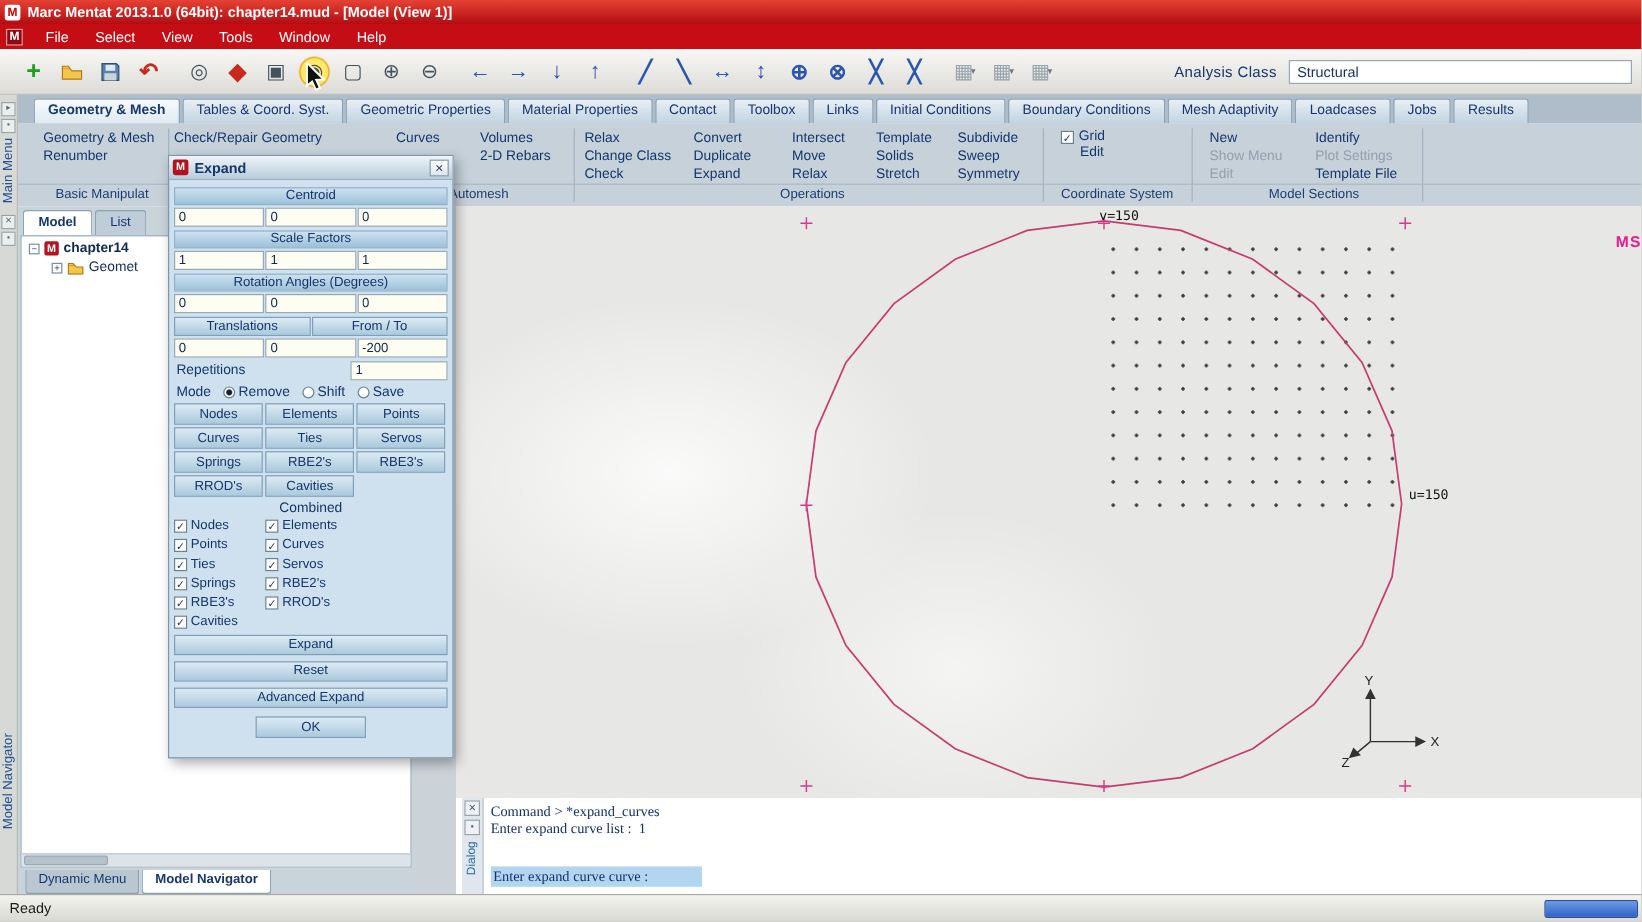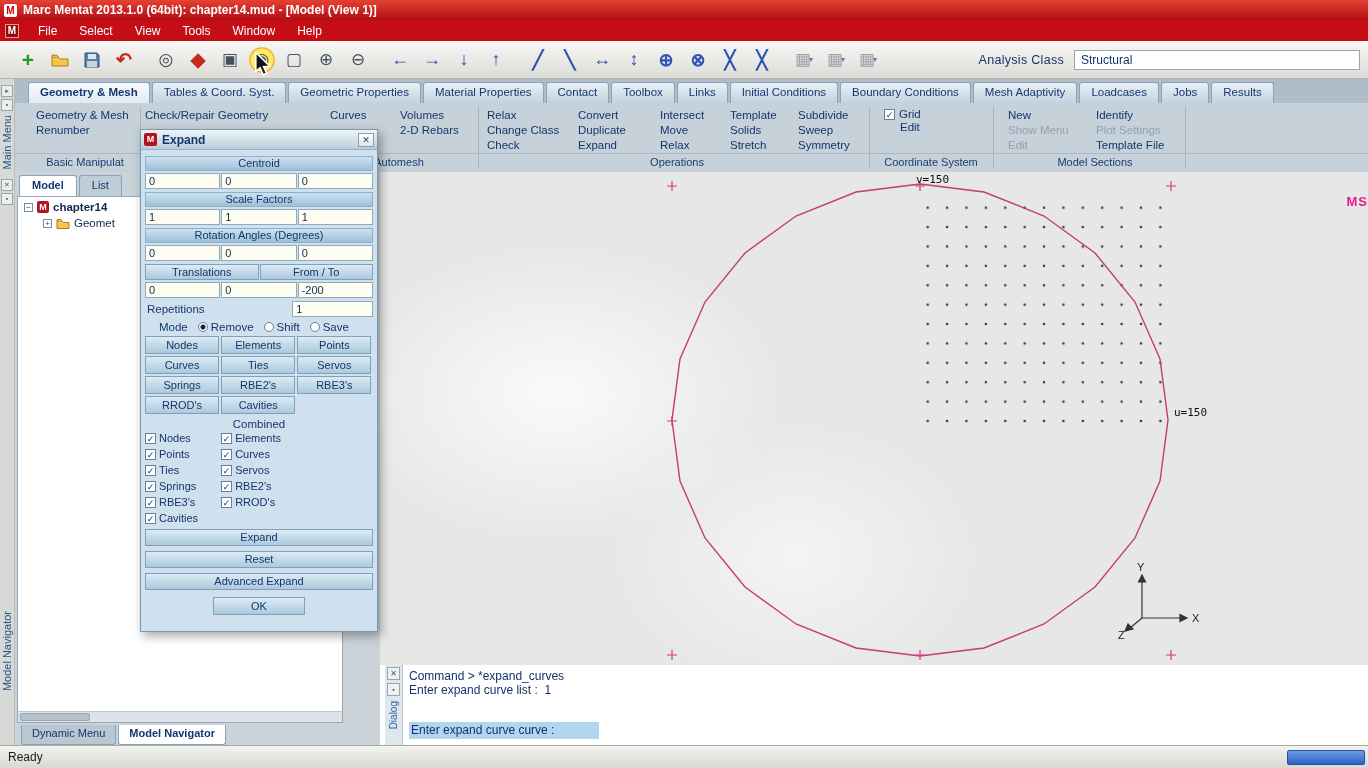--- a/index.html
+++ b/index.html
@@ -87,40 +87,40 @@
 .dbody{padding:3px 4px}
 .dhead{height:15px;background:linear-gradient(#cde2f0,#9dc0d8);border:1px solid #8fb0c8;color:#14366b;font-size:11px;text-align:center;line-height:13px;margin:3px 0 2px}
 .irow{display:flex;gap:1px;margin:2px 0}
 .inp{flex:1;min-width:0;height:16px;background:#fdfdf2;border:1px solid #92a9ba;font-size:11px;color:#10294f;padding:0 3px;font-family:"Liberation Sans",sans-serif}
 .brow{display:flex;gap:1px;margin:3px 0 1px}
 .dbtn{background:linear-gradient(#dcebf4,#abc9dc);border:1px solid #7fa0b8;color:#14366b;font-size:11px;text-align:center;cursor:pointer}
 .brow .dbtn{flex:1;height:16px;line-height:14px}
 .reprow{display:flex;align-items:center;margin:3px 0}
 .replab{flex:2;font-size:11.5px;color:#14366b;padding-left:2px}
 .reprow .inp{flex:1}
-.moderow{display:flex;align-items:center;gap:10px;margin:4px 12px 3px;font-size:11.5px;color:#14366b;padding-left:2px}
+.moderow{display:flex;align-items:center;gap:10px;margin:4px 0 3px;font-size:11.5px;color:#14366b;padding-left:2px}
 .ritem{display:flex;align-items:center;gap:3px;cursor:pointer}
 .radio{width:10px;height:10px;border-radius:50%;border:1px solid #68808f;background:#fff}
 .radio.on{background:radial-gradient(circle,#14213a 0 2px,#fff 3px)}
 .egrid{display:flex;flex-wrap:wrap;gap:2px;margin:2px 0}
 .ebtn{flex:0 0 calc(33.4% - 2px);height:18px;line-height:16px}
 .comb{text-align:center;font-size:11.5px;color:#14366b;margin:4px 0 2px}
 .cgrid{display:flex;flex-wrap:wrap;row-gap:4px;margin:1px 0 4px}
 .chk{flex:0 0 33.4%;display:flex;align-items:center;gap:3px;font-size:11px;color:#14366b;cursor:pointer}
 .chk .box{width:11px;height:11px;background:#fff;border:1px solid #68808f;font-size:9px;line-height:10px;text-align:center;color:#14366b;flex:0 0 auto}
 .wide{display:block;width:100%;height:17px;line-height:15px;margin:5px 0}
 .okbtn{display:block;width:92px;height:18px;line-height:16px;margin:7px auto 0}
 
 
 .console{position:absolute;left:385px;top:665px;width:983px;height:80px;background:#fff;display:flex}
 .cstrip{width:18px;background:#dfe7ed;border-right:1px solid #b7c4cd;position:relative;flex:0 0 auto}
 .cclose{position:absolute;left:2px;top:2px;width:13px;height:13px;border:1px solid #9aa5ab;background:#eef2f5;font-size:8px;line-height:11px;text-align:center;color:#456;cursor:pointer}
 .cpin{position:absolute;left:2px;top:18px;width:13px;height:13px;border:1px solid #9aa5ab;background:#eef2f5;font-size:7px;line-height:11px;text-align:center;color:#456;cursor:pointer}
 .cvt{position:absolute;left:3px;top:36px;writing-mode:vertical-rl;transform:rotate(180deg);font-size:10px;color:#2c66a8}
-.cbody{flex:1;font-family:Liberation Sans, sans-serif;font-size:12px;color:#14316b;padding:4px 6px;position:relative}
+.cbody{flex:1;font-family:Liberation Serif, serif;font-size:12px;color:#14316b;padding:4px 6px;position:relative}
 .cline{line-height:14px;white-space:pre}
 .cprompt{position:absolute;left:6px;bottom:7px;line-height:15px;white-space:pre;cursor:text}
 .cprompt .hl{background:#b2d6f0;padding:1px 45px 2px 2px}
 
 
 .statusbar{position:absolute;left:0;top:745px;width:100%;height:23px;background:linear-gradient(#f3f3ef,#d9d9d3);border-top:1px solid #a9a9a3;display:flex;align-items:center;padding-left:8px;color:#1c1c1c}
 .sbar{position:absolute;right:3px;top:4px;width:78px;height:15px;background:linear-gradient(#6f9be6,#2e62c4);border:1px solid #24509e;border-radius:2px}
 
 .cursor{position:absolute;left:254px;top:52px;z-index:100;pointer-events:none}
 </style>

